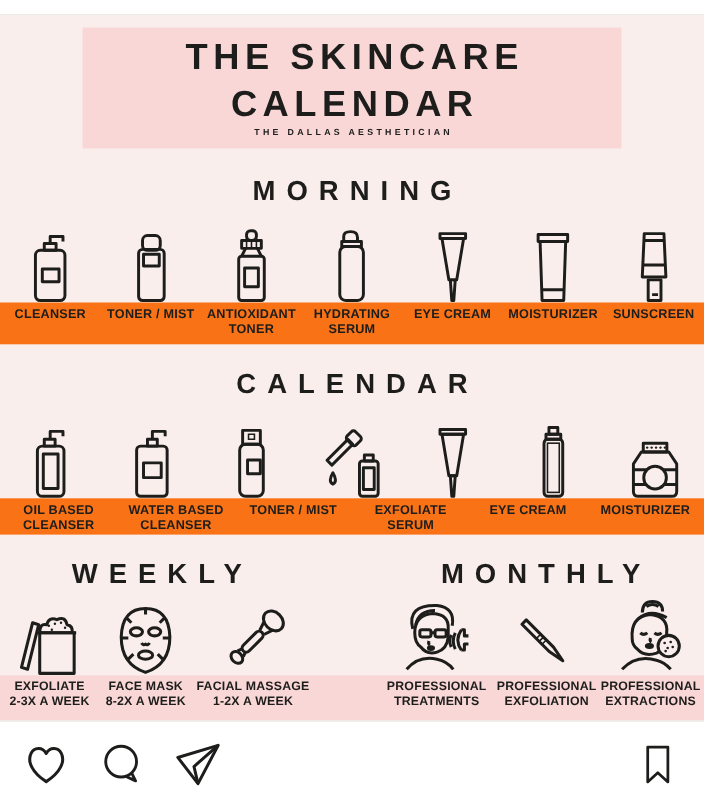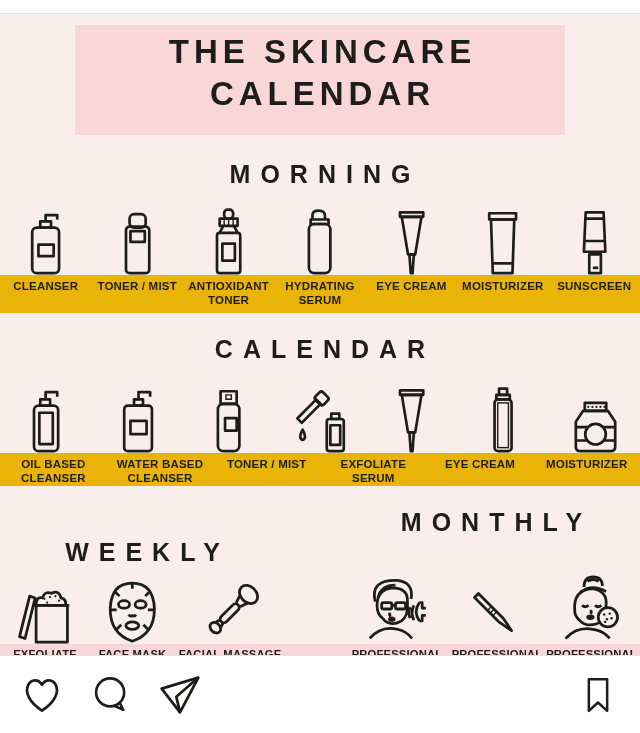--- a/index.html
+++ b/index.html
@@ -11,21 +11,21 @@
   .title-line{font-size:33px;font-weight:bold;letter-spacing:5px;text-indent:5px;line-height:42px;}
   .subtitle{font-size:8px;font-weight:bold;letter-spacing:3px;text-indent:3px;margin-top:1px;}
   .section-heading{text-align:center;font-size:25px;font-weight:bold;letter-spacing:10px;text-indent:10px;line-height:30px;margin:0;}
   .morning .section-heading{padding-top:24px;}
   .evening .section-heading{padding-top:21px;}
   .icon-row{display:flex;align-items:flex-end;height:73px;margin-top:13px;}
   .evening .icon-row{height:77px;margin-top:12px;}
   .icon-row .col{flex:1;display:flex;justify-content:center;align-items:flex-end;}
   svg.product{height:68px;display:block;}
   svg.big{height:70px;display:block;}
-  .label-strip{background:#eab308;display:flex;}
+  .label-strip{background:#f97316;display:flex;}
   .morning .label-strip{height:38px;}
   .evening .label-strip{height:33px;}
   .label{flex:1;text-align:center;font-weight:bold;font-size:11.5px;line-height:13.5px;padding-top:5px;white-space:pre-line;letter-spacing:0.2px;}
   .bgrid{display:grid;grid-template-columns:90px 85px 110px 58px 108px 92px 97px;}
   .bottom{margin-top:21px;}
   .bottom .headings .section-heading.weekly-h{grid-column:1/4;}
   .bottom .headings .section-heading.monthly-h{grid-column:5/8;}
   .bottom .icons{align-items:end;height:72px;margin-top:5px;}
   .bottom .icons .col{display:flex;justify-content:center;align-items:flex-end;}
   .bottom .labels{background:#f8d7d6;height:48px;}
@@ -41,20 +41,21 @@
 </head>
 <body>
 
 <div class="page">
   <div class="top-strip"></div>
 
   <div class="poster">
     <div class="title-box">
       <div class="title-line">THE SKINCARE</div>
       <div class="title-line">CALENDAR</div>
+      <div class="subtitle">THE DALLAS AESTHETICIAN</div>
     </div>
 
     <section class="morning">
       <h2 class="section-heading">MORNING</h2>
       <div class="icon-row">
         <div class="col">
           <svg class="product" viewBox="0 0 64 76">
             <path class="stroke" d="M32 16 V9 H45 V14"></path>
               <rect class="stroke" x="26" y="16" width="12" height="7"></rect>
             <rect class="stroke" x="17" y="23" width="30" height="51" rx="5"></rect>
@@ -197,22 +198,22 @@
         <div class="label">TONER / MIST</div>
         <div class="label">EXFOLIATE
 SERUM</div>
         <div class="label">EYE CREAM</div>
         <div class="label">MOISTURIZER</div>
       </div>
     </section>
 
     <section class="bottom">
       <div class="bgrid headings">
+        <h2 class="section-heading weekly-h">WEEKLY</h2>
         <h2 class="section-heading monthly-h">MONTHLY</h2>
-        <h2 class="section-heading weekly-h">WEEKLY</h2>
       </div>
       <div class="bgrid icons">
         <div class="col">
           <svg class="big" viewBox="0 0 68 76">
             <path class="stroke" d="M6 68 L17 24 L23 26 L12 70 Z"></path>
             <path class="stroke" d="M24 34 H58 V74 H24 Z"></path>
             <path class="stroke" d="M21 34 H60"></path>
             <path class="stroke" d="M24 34 Q24 24 31 26 Q33 18 41 21 Q49 17 51 26 Q57 27 56 34"></path>
             <circle class="dot" cx="33" cy="27" r="1.2"></circle>
               <circle class="dot" cx="39" cy="25" r="1.2"></circle>

